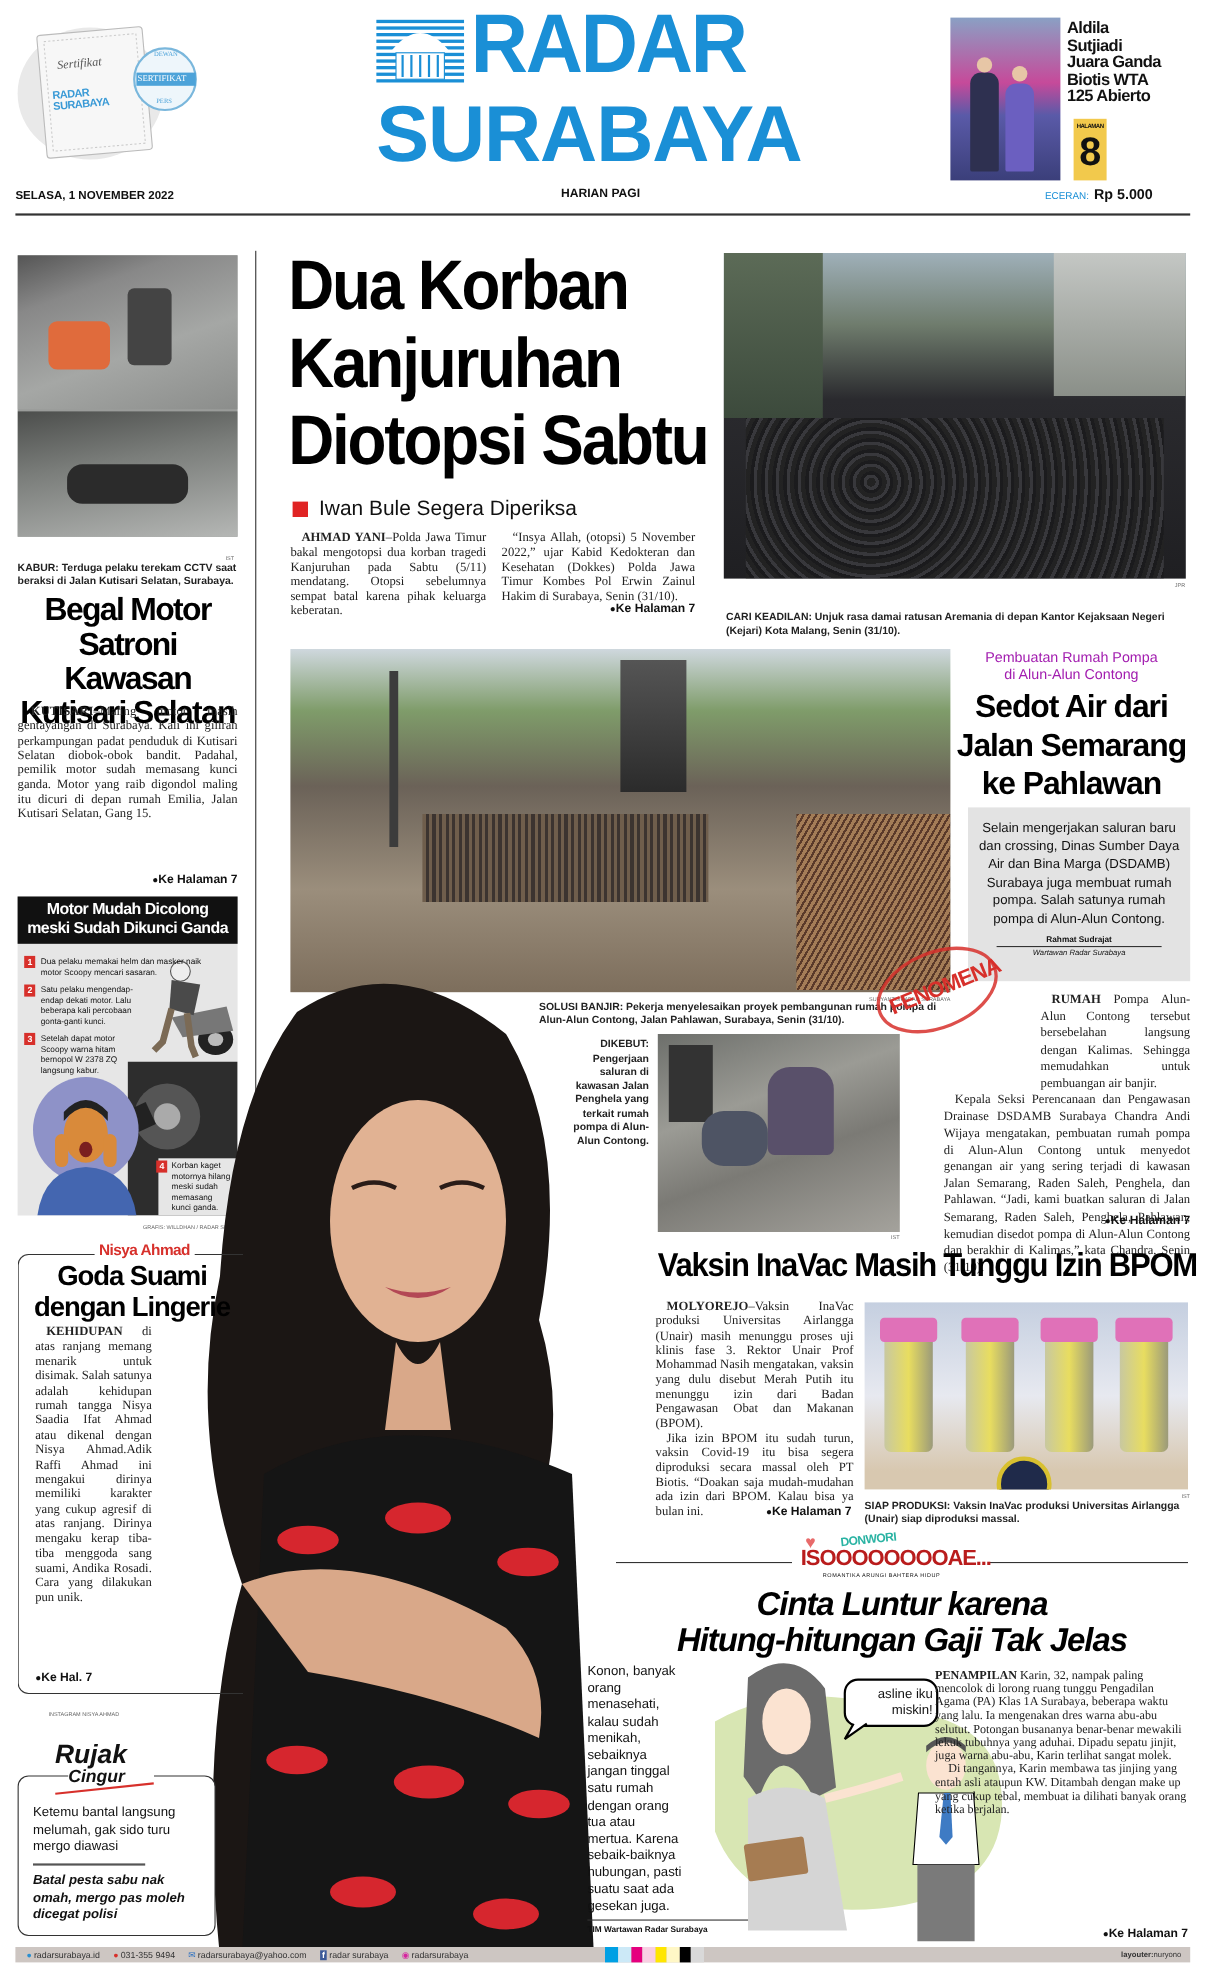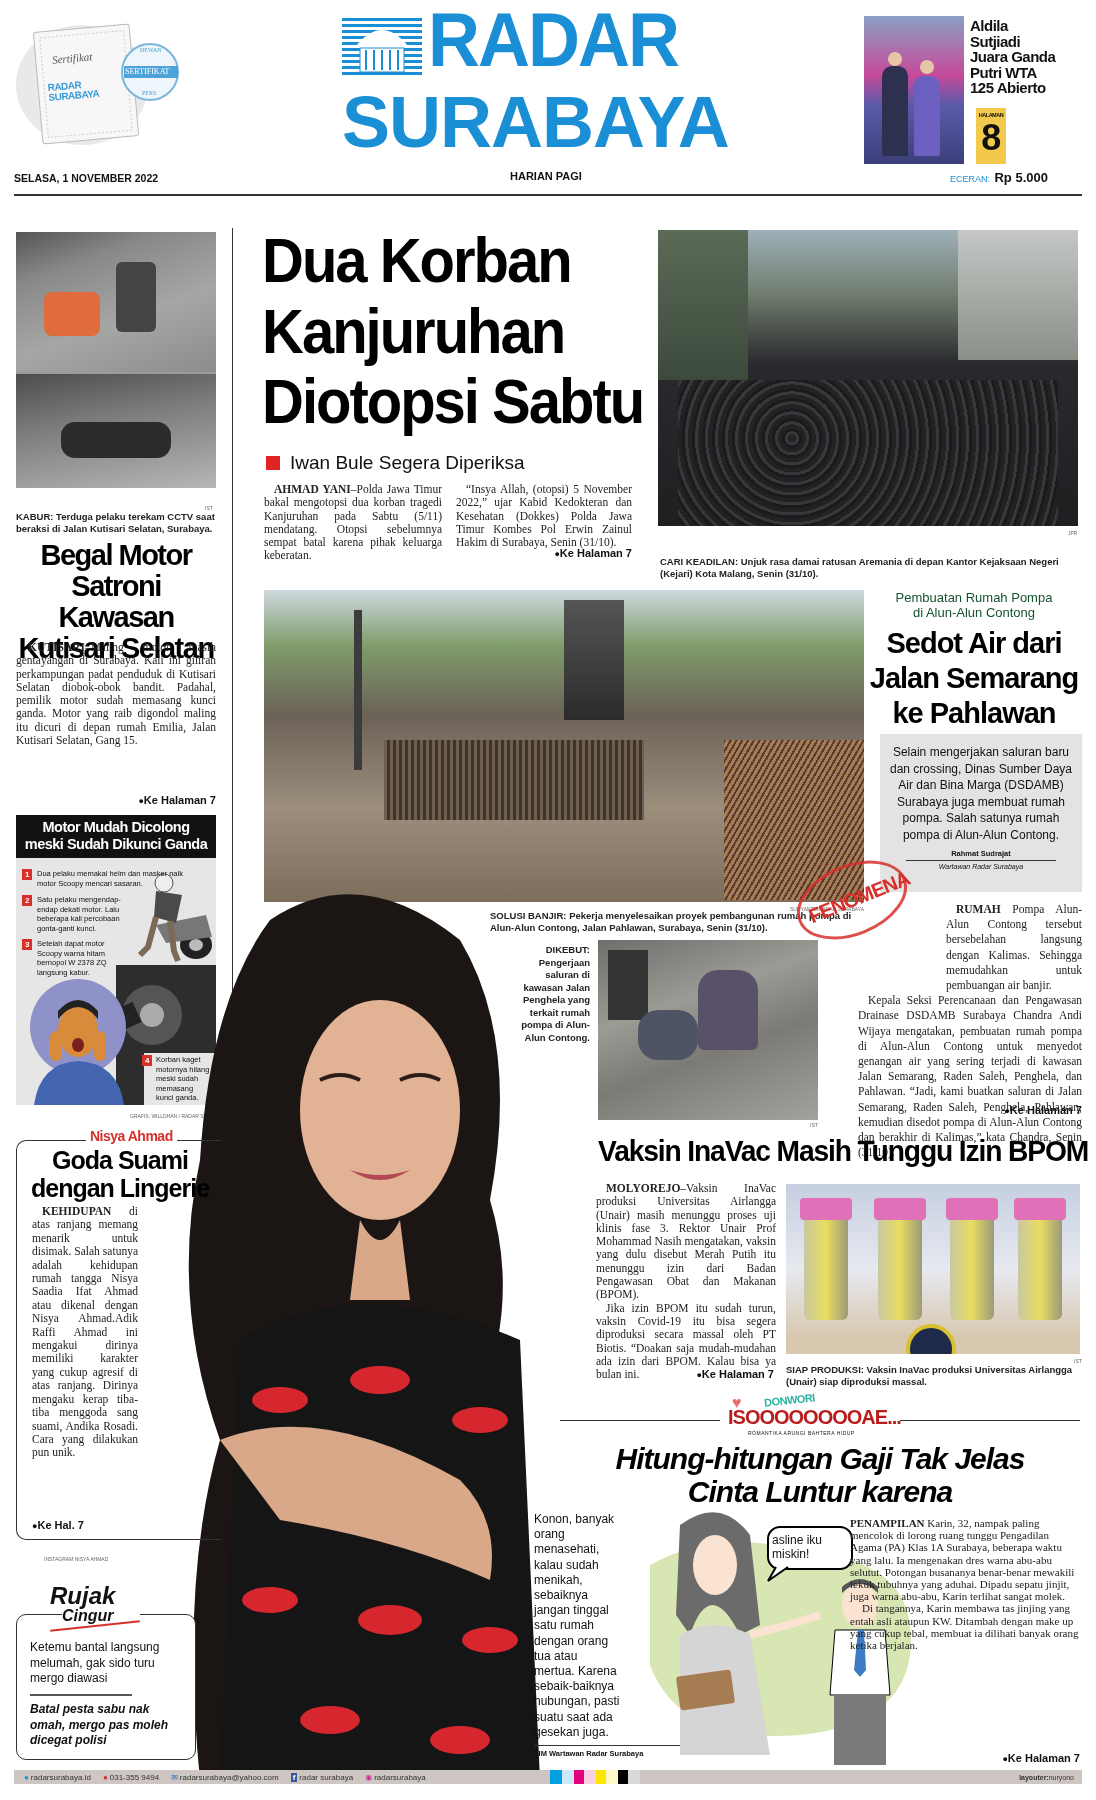--- a/index.html
+++ b/index.html
@@ -70,21 +70,21 @@
 <div class="photo" style="left:864px;top:16px;width:100px;height:148px;background:linear-gradient(180deg,#8aa0c4 0%,#c64a9a 40%,#5a5aa8 60%,#3b3f7a 100%);">
   <div class="abs" style="left:18px;top:50px;width:26px;height:90px;background:#2e3050;border-radius:10px 10px 2px 2px;"></div>
   <div class="abs" style="left:50px;top:60px;width:26px;height:80px;background:#6b5fc0;border-radius:10px 10px 2px 2px;"></div>
   <div class="abs" style="left:24px;top:36px;width:14px;height:14px;background:#e7c6a6;border-radius:50%;"></div>
   <div class="abs" style="left:56px;top:44px;width:14px;height:14px;background:#e7c6a6;border-radius:50%;"></div>
 </div>
 <div class="abs cond" style="left:970px;top:18px;font-size:15px;line-height:15.5px;">
   <div>Aldila</div>
   <div>Sutjiadi</div>
   <div>Juara Ganda</div>
-  <div>Putri WTA</div>
+  <div>Biotis WTA</div>
   <div>125 Abierto</div>
 </div>
 <div class="abs" style="left:976px;top:108px;width:30px;height:56px;background:#f2c94c;text-align:center;">
   <div class="cond" style="font-size:5.5px;margin-top:4px;">HALAMAN</div>
   <div class="cond" style="font-size:36px;line-height:40px;">8</div>
 </div>
 <div class="abs sans" style="left:950px;top:168px;white-space:nowrap;">
   <span style="font-size:9px;color:#1a8fd6;">ECERAN:</span>
   <span style="font-size:13px;font-weight:bold;">Rp 5.000</span>
 </div>
@@ -184,21 +184,21 @@
 
 <div class="photo" style="left:264px;top:590px;width:600px;height:312px;background:linear-gradient(180deg,#cfd8de 0%,#7f9c6a 18%,#6b6258 40%,#9b8e7c 70%,#7d6e5c 100%);">
   <div class="abs" style="left:90px;top:20px;width:8px;height:160px;background:#3c3c3c;"></div>
   <div class="abs" style="left:300px;top:10px;width:60px;height:120px;background:linear-gradient(180deg,#555,#2b2b2b);"></div>
   <div class="abs" style="left:120px;top:150px;width:260px;height:80px;background:repeating-linear-gradient(90deg,#6f5e4c 0 3px,#3c3430 3px 6px);"></div>
   <div class="abs" style="left:460px;top:150px;width:140px;height:160px;background:repeating-linear-gradient(120deg,#5a3a2a 0 2px,#a47d57 2px 5px);"></div>
 </div>
 <div class="abs credit" style="left:790px;top:906px;">SURYANTO/RADAR SURABAYA</div>
 <div class="abs caption" style="left:490px;top:910px;width:372px;font-size:9.5px;">SOLUSI BANJIR: Pekerja menyelesaikan proyek pembangunan rumah pompa di Alun-Alun Contong, Jalan Pahlawan, Surabaya, Senin (31/10).</div>
 
-<div class="abs" style="left:866px;top:590px;width:216px;text-align:center;color:#14532d;font-family:'Liberation Sans',sans-serif;font-size:13px;line-height:15px;">
+<div class="abs" style="left:866px;top:590px;width:216px;text-align:center;color:#a21caf;font-family:'Liberation Sans',sans-serif;font-size:13px;line-height:15px;">
   <div>Pembuatan Rumah Pompa</div>
   <div>di Alun-Alun Contong</div>
 </div>
 <div class="abs headline" style="left:866px;top:626px;width:216px;text-align:center;font-size:29px;line-height:35px;letter-spacing:-1px;">
   <div>Sedot Air dari</div>
   <div>Jalan Semarang</div>
   <div>ke Pahlawan</div>
 </div>
 <div class="abs" style="left:880px;top:734px;width:202px;height:158px;background:#e3e3e3;text-align:center;padding:10px 8px 0;">
   <div class="sans" style="font-size:12px;line-height:16.5px;">Selain mengerjakan saluran baru dan crossing, Dinas Sumber Daya Air dan Bina Marga (DSDAMB) Surabaya juga membuat rumah pompa. Salah satunya rumah pompa di Alun-Alun Contong.</div>
@@ -295,22 +295,22 @@
 <div class="abs caption" style="left:786px;top:1364px;width:300px;">SIAP PRODUKSI: Vaksin InaVac produksi Universitas Airlangga (Unair) siap diproduksi massal.</div>
 
 <div class="abs" style="left:560px;top:1420px;width:520px;height:1px;background:#333;"></div>
 <div class="abs" style="left:720px;top:1392px;width:180px;height:50px;background:#fff;">
   <div class="abs" style="left:12px;top:2px;color:#e86a6a;font-size:16px;">♥</div>
   <div class="abs cond" style="left:44px;top:2px;font-size:11px;color:#2ab3a3;transform:rotate(-6deg);">DONWORI</div>
   <div class="abs cond" style="left:8px;top:14px;font-size:20px;color:#b91c1c;letter-spacing:-1px;">ISOOOOOOOOAE...</div>
   <div class="abs sans" style="left:28px;top:38px;font-size:5px;letter-spacing:0.5px;">ROMANTIKA ARUNGI BAHTERA HIDUP</div>
 </div>
 <div class="abs headline" style="left:560px;top:1442px;width:520px;text-align:center;font-style:italic;font-size:30px;line-height:33px;letter-spacing:-1px;">
+  <div>Cinta Luntur karena</div>
   <div>Hitung-hitungan Gaji Tak Jelas</div>
-  <div>Cinta Luntur karena</div>
 </div>
 <div class="abs sans" style="left:534px;top:1512px;width:86px;font-size:12px;line-height:15.2px;">Konon, banyak orang menasehati, kalau sudah menikah, sebaiknya jangan tinggal satu rumah dengan orang tua atau mertua. Karena sebaik-baiknya hubungan, pasti suatu saat ada gesekan juga.</div>
 <div class="abs" style="left:534px;top:1745px;width:150px;height:1px;background:#333;"></div>
 <div class="abs sans" style="left:534px;top:1749px;font-size:7.5px;font-weight:bold;">TIM Wartawan Radar Surabaya</div>
 
 <div class="abs" style="left:620px;top:1505px;width:310px;height:260px;">
   <svg width="310" height="260" viewBox="0 0 310 260">
     <path d="M30 60 Q100 20 200 50 Q300 60 290 150 Q280 220 180 230 Q60 240 30 160 Z" fill="#d8e6b3"></path>
     <path d="M60 20 Q100 -10 130 30 L140 120 L120 130 Q90 70 70 130 L56 110 Z" fill="#6b6b6b"></path>
     <ellipse cx="95" cy="60" rx="22" ry="30" fill="#fbe3d1"></ellipse>
@@ -318,21 +318,21 @@
     <rect x="58" y="168" width="55" height="34" rx="3" fill="#a67c52" transform="rotate(-8 85 185)"></rect>
     <path d="M130 130 Q170 120 200 110" stroke="#fbe3d1" stroke-width="8" fill="none"></path>
     <rect x="148" y="22" width="84" height="42" rx="12" fill="#fff" stroke="#000" stroke-width="2"></rect>
     <path d="M156 62 L148 76 L168 62" fill="#fff" stroke="#000" stroke-width="2"></path>
     <ellipse cx="240" cy="100" rx="18" ry="22" fill="#fbe3d1"></ellipse>
     <path d="M222 88 Q240 70 258 88 L258 82 Q240 66 222 82 Z" fill="#555"></path>
     <path d="M215 125 L265 125 L270 190 L210 190 Z" fill="#fff" stroke="#000"></path>
     <path d="M238 125 L244 125 L246 165 L240 172 L234 165 Z" fill="#3e7bc4"></path>
     <rect x="214" y="190" width="52" height="70" fill="#7a7a7a"></rect>
   </svg>
-  <div class="abs sans" style="left:152px;top:28px;width:76px;text-align:left;font-size:12px;line-height:14px;">asline iku miskin!</div>
+  <div class="abs sans" style="left:152px;top:28px;width:76px;text-align:right;font-size:12px;line-height:14px;">asline iku miskin!</div>
 </div>
 
 <div class="abs body-text" style="left:850px;top:1517px;width:232px;line-height:12.2px;font-size:11px;text-align:left;">
   <p style="padding-left:0;"><b>PENAMPILAN</b><span> Karin, 32, nampak paling mencolok di lorong ruang tunggu Pengadilan Agama (PA) Klas 1A Surabaya, beberapa waktu yang lalu. Ia mengenakan dres warna abu-abu selutut. Potongan busananya benar-benar mewakili lekuk tubuhnya yang aduhai. Dipadu sepatu jinjit, juga warna abu-abu, Karin terlihat sangat molek.</span></p>
   <p style="text-indent:12px;">Di tangannya, Karin membawa tas jinjing yang entah asli ataupun KW. Ditambah dengan make up yang cukup tebal, membuat ia dilihati banyak orang ketika berjalan.</p>
 </div>
 <div class="abs kehal" style="left:900px;top:1752px;width:180px;">Ke Halaman 7</div>
 
 <div class="abs" style="left:14px;top:1770px;width:1068px;height:14px;background:#cdc6c2;display:flex;align-items:center;font-family:'Liberation Sans',sans-serif;font-size:8px;color:#333;">
   <span style="color:#2a8fd0;margin-left:10px;">●</span>

